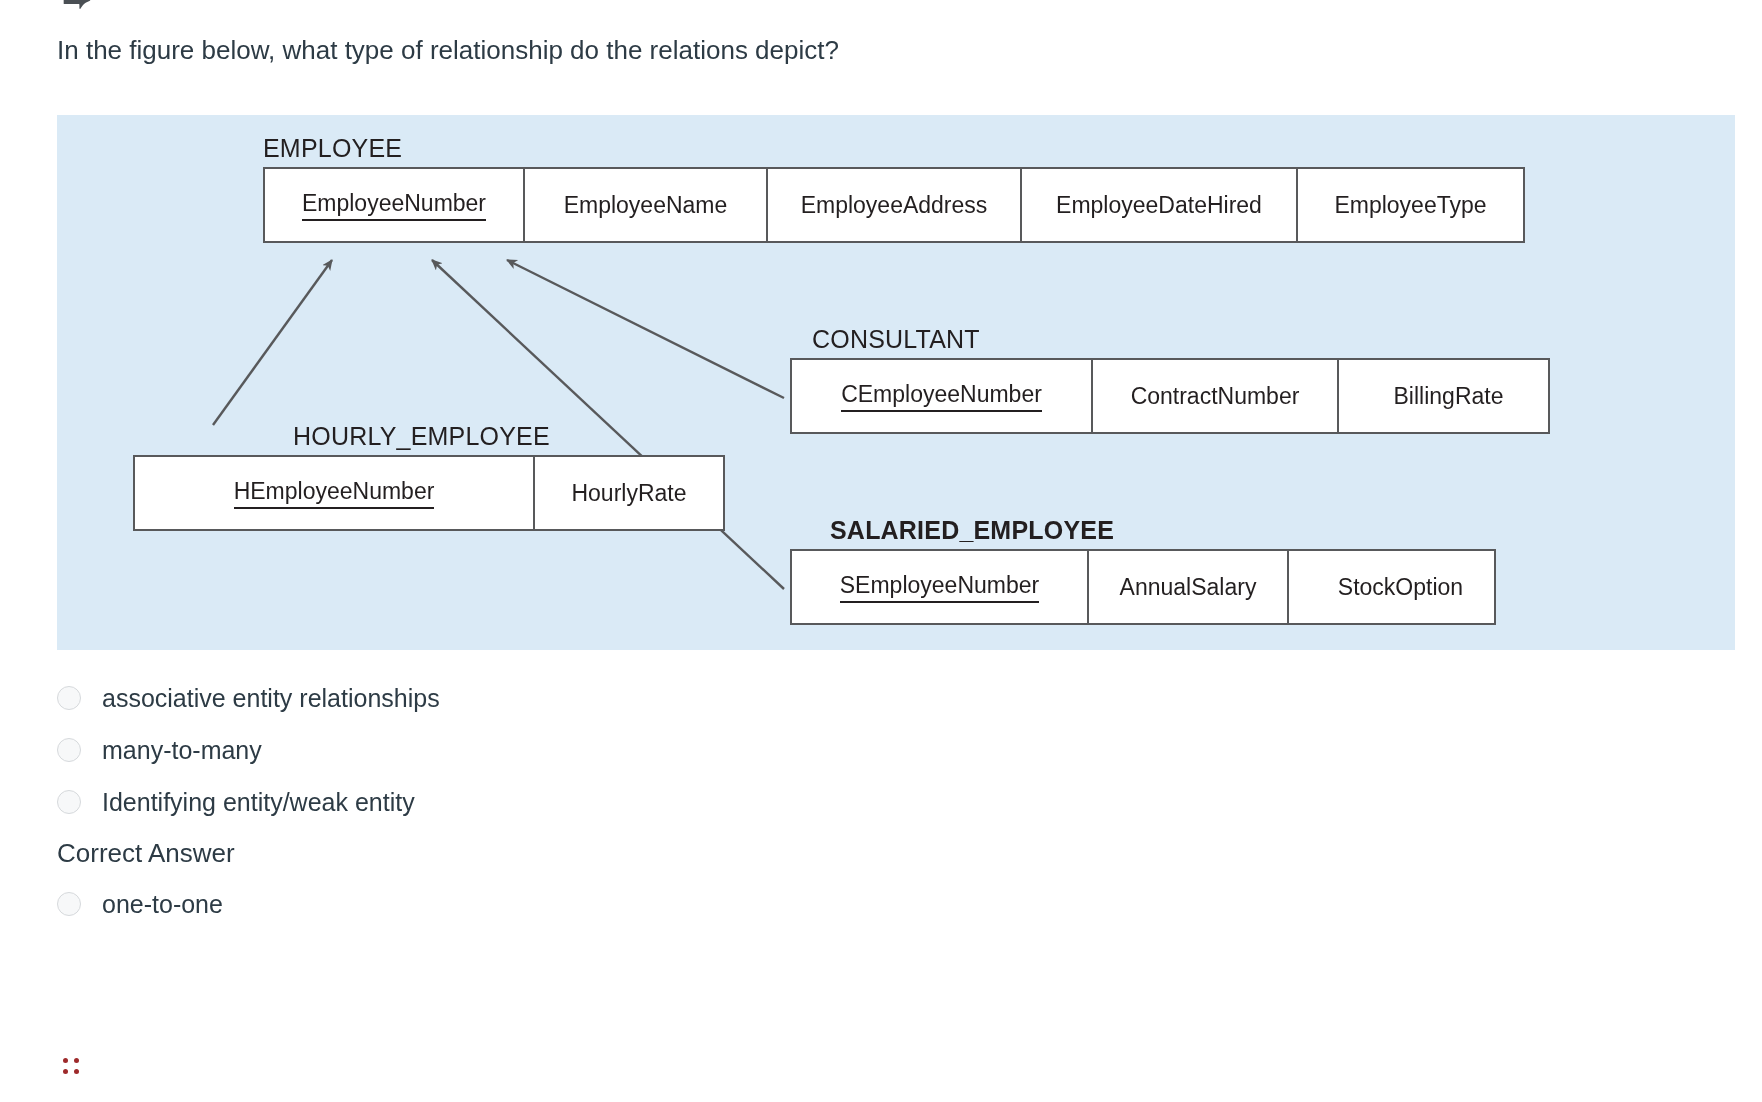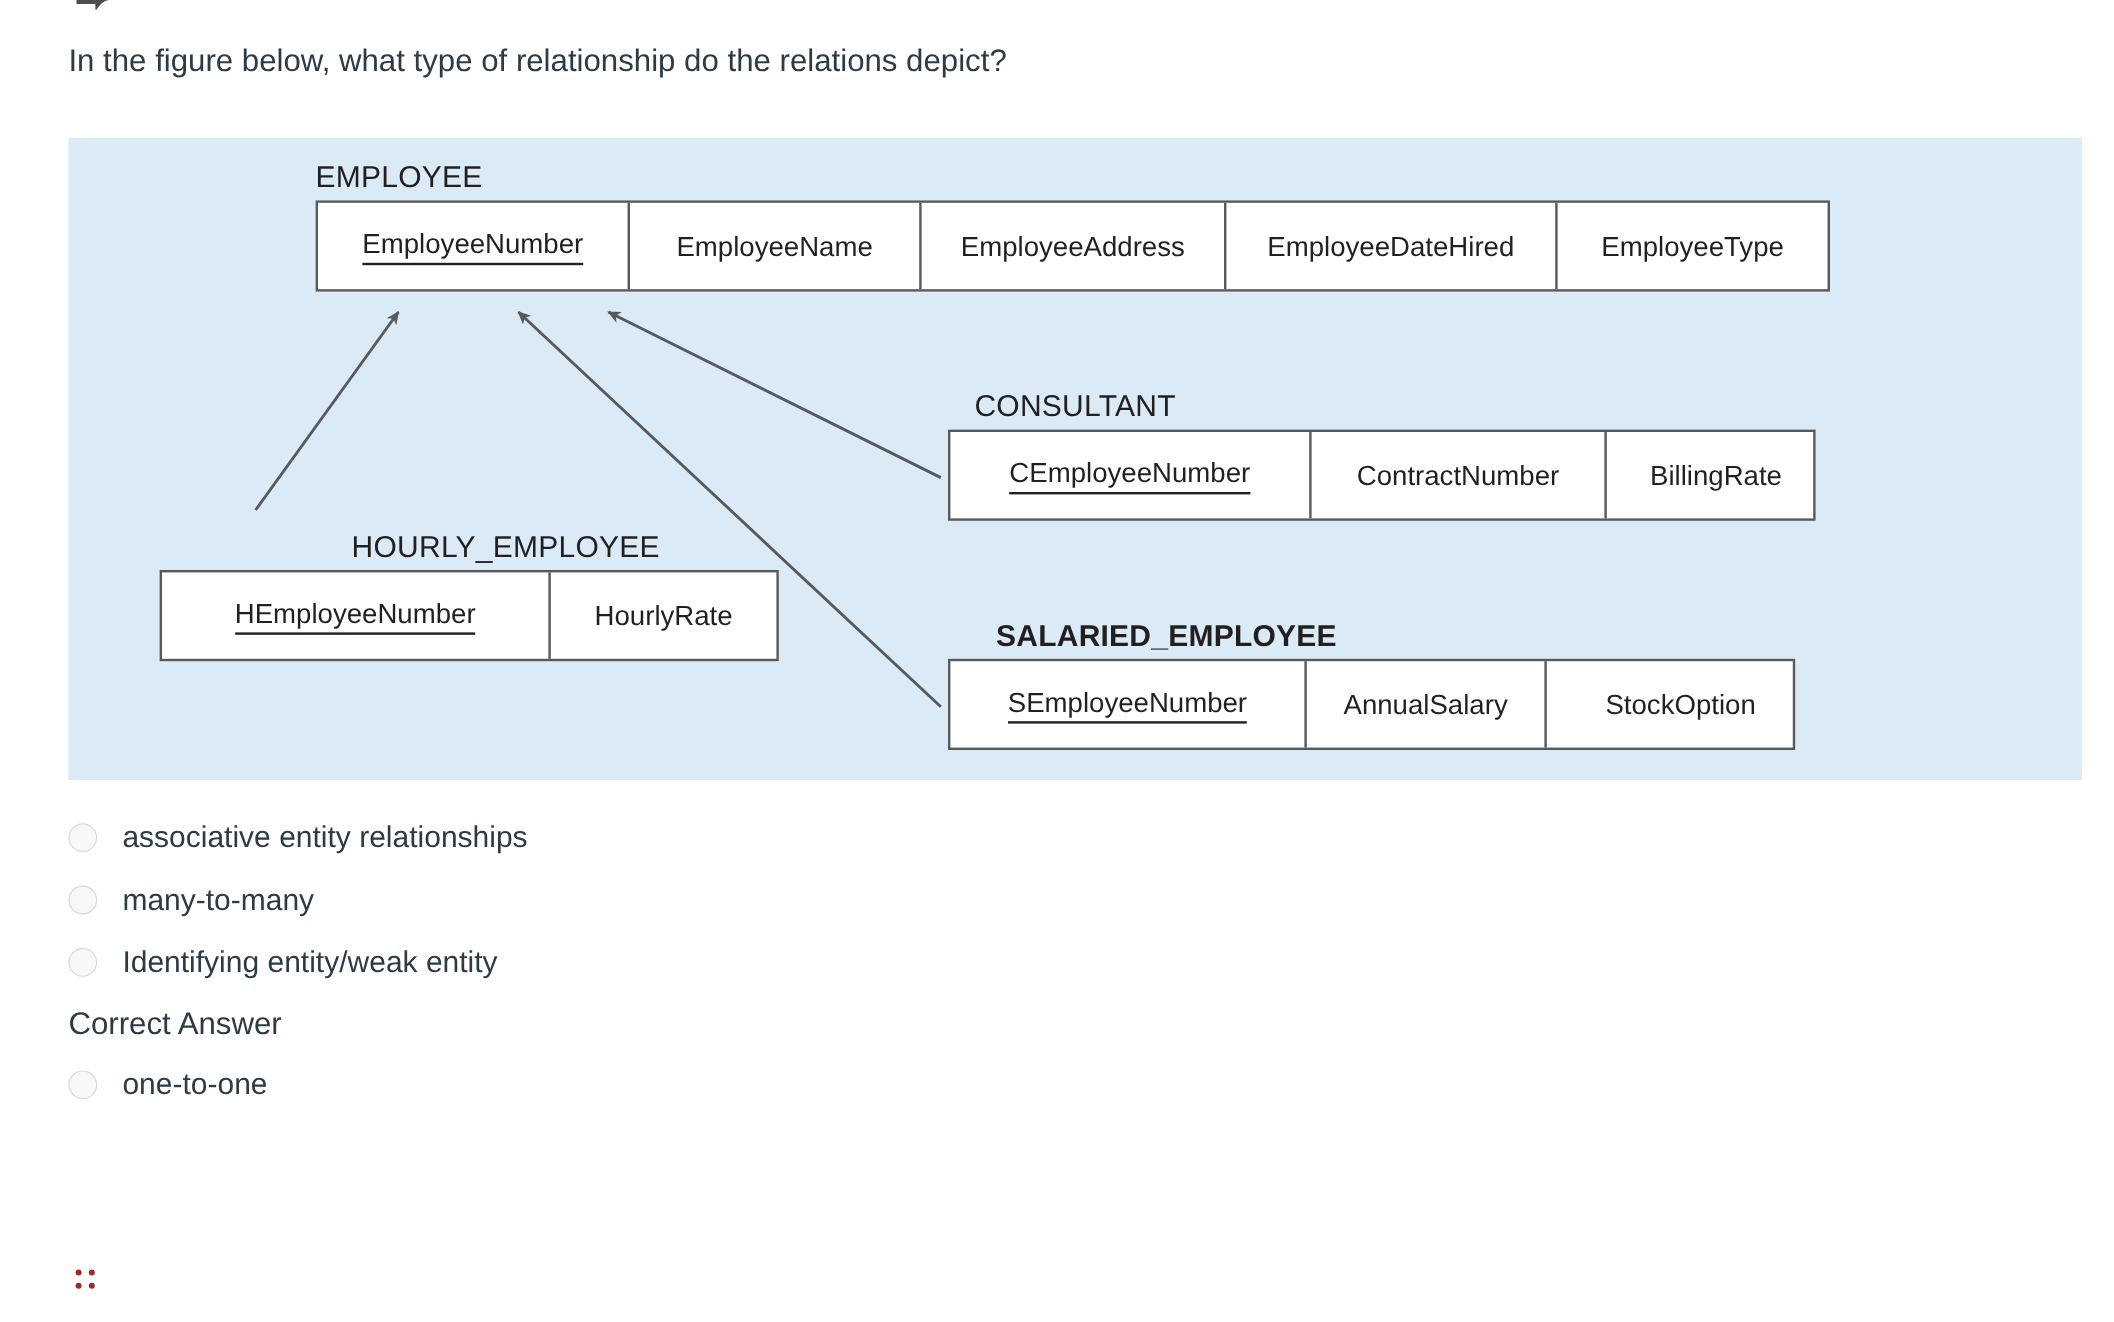--- a/index.html
+++ b/index.html
@@ -102,32 +102,32 @@
   #rel-employee           { left: 206px; top: 18px; }
   #rel-employee .c0 { width: 260px; }
   #rel-employee .c1 { width: 243px; }
   #rel-employee .c2 { width: 254px; }
   #rel-employee .c3 { width: 276px; }
   #rel-employee .c4 { width: 225px; }
 
   #rel-consultant         { left: 733px; top: 209px; }
   #rel-consultant .c0 { width: 301px; }
   #rel-consultant .c1 { width: 246px; }
-  #rel-consultant .c2 { width: 172px; padding-left: 24px; }
+  #rel-consultant .c2 { width: 209px; padding-left: 24px; }
 
   #rel-hourly             { left: 76px;  top: 306px; }
-  #rel-hourly .c0 { width: 324px; }
+  #rel-hourly .c0 { width: 400px; }
   #rel-hourly .c1 { width: 188px; }
 
   #rel-salaried           { left: 733px; top: 400px; }
   #rel-salaried .c0 { width: 297px; }
   #rel-salaried .c1 { width: 200px; }
   #rel-salaried .c2 { width: 205px; padding-left: 32px; }
 
-  #rel-hourly .relation-title { margin-left: 160px; margin-top: 20px; }
+  #rel-hourly .relation-title { margin-left: 160px; }
   #rel-consultant .relation-title { margin-left: 22px; }
   #rel-salaried .relation-title { margin-left: 40px; font-weight: bold; }
 
   
   .answers {
     position: absolute;
     left: 57px;
     top: 672px;
     width: 900px;
   }

